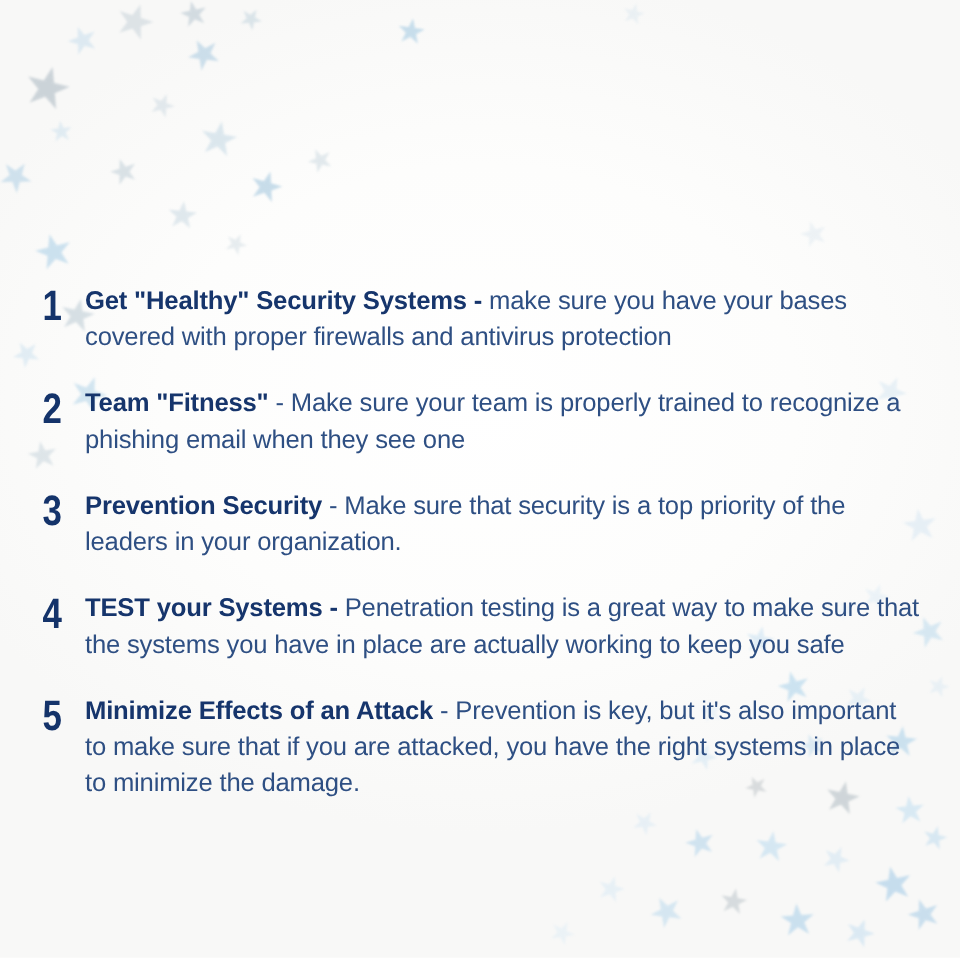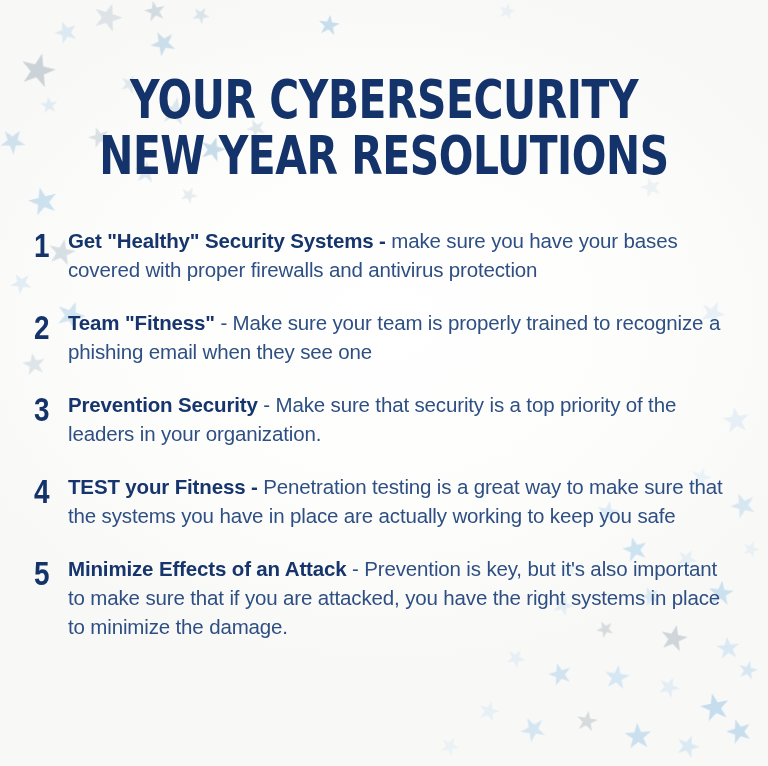--- a/index.html
+++ b/index.html
@@ -378,41 +378,37 @@
       </div>
       <div class="star" style="left: 668px; top: 480px; width: 16px; height: 16px; opacity: 0.32; transform: rotate(-24deg);">
         <svg viewBox="0 0 100 100" xmlns="http://www.w3.org/2000/svg">
           <path d="M50 3 L61.8 36.6 L97.6 36.6 L68.9 58.2 L80.4 92 L50 71 L19.6 92 L31.1 58.2 L2.4 36.6 L38.2 36.6 Z" fill="#d6e9f6"></path>
         </svg>
       </div>
     </div>
 
   <div id="content">
 
-    <div id="title-block">
-      <span class="title-line">YOUR CYBERSECURITY</span>
-      <span class="title-line">NEW YEAR RESOLUTIONS</span>
-    </div>
 
     <div id="resolutions">
         <div class="res-item">
           <div class="res-num">1</div>
           <div class="res-body"><span class="res-lead">Get "Healthy" Security Systems -</span><span class="res-rest"> make sure you have your bases covered with proper firewalls and antivirus protection</span></div>
         </div>
         <div class="res-item">
           <div class="res-num">2</div>
           <div class="res-body"><span class="res-lead">Team "Fitness"</span><span class="res-rest"> - Make sure your team is properly trained to recognize a phishing email when they see one</span></div>
         </div>
         <div class="res-item">
           <div class="res-num">3</div>
           <div class="res-body"><span class="res-lead">Prevention Security</span><span class="res-rest"> - Make sure that security is a top priority of the leaders in your organization.</span></div>
         </div>
         <div class="res-item">
           <div class="res-num">4</div>
-          <div class="res-body"><span class="res-lead">TEST your Fitness -</span><span class="res-rest"> Penetration testing is a great way to make sure that the systems you have in place are actually working to keep you safe</span></div>
+          <div class="res-body"><span class="res-lead">TEST your Systems -</span><span class="res-rest"> Penetration testing is a great way to make sure that the systems you have in place are actually working to keep you safe</span></div>
         </div>
         <div class="res-item">
           <div class="res-num">5</div>
           <div class="res-body"><span class="res-lead">Minimize Effects of an Attack</span><span class="res-rest"> - Prevention is key, but it's also important to make sure that if you are attacked, you have the right systems in place to minimize the damage.</span></div>
         </div>
       </div>
 
   </div>
 </div>
 

